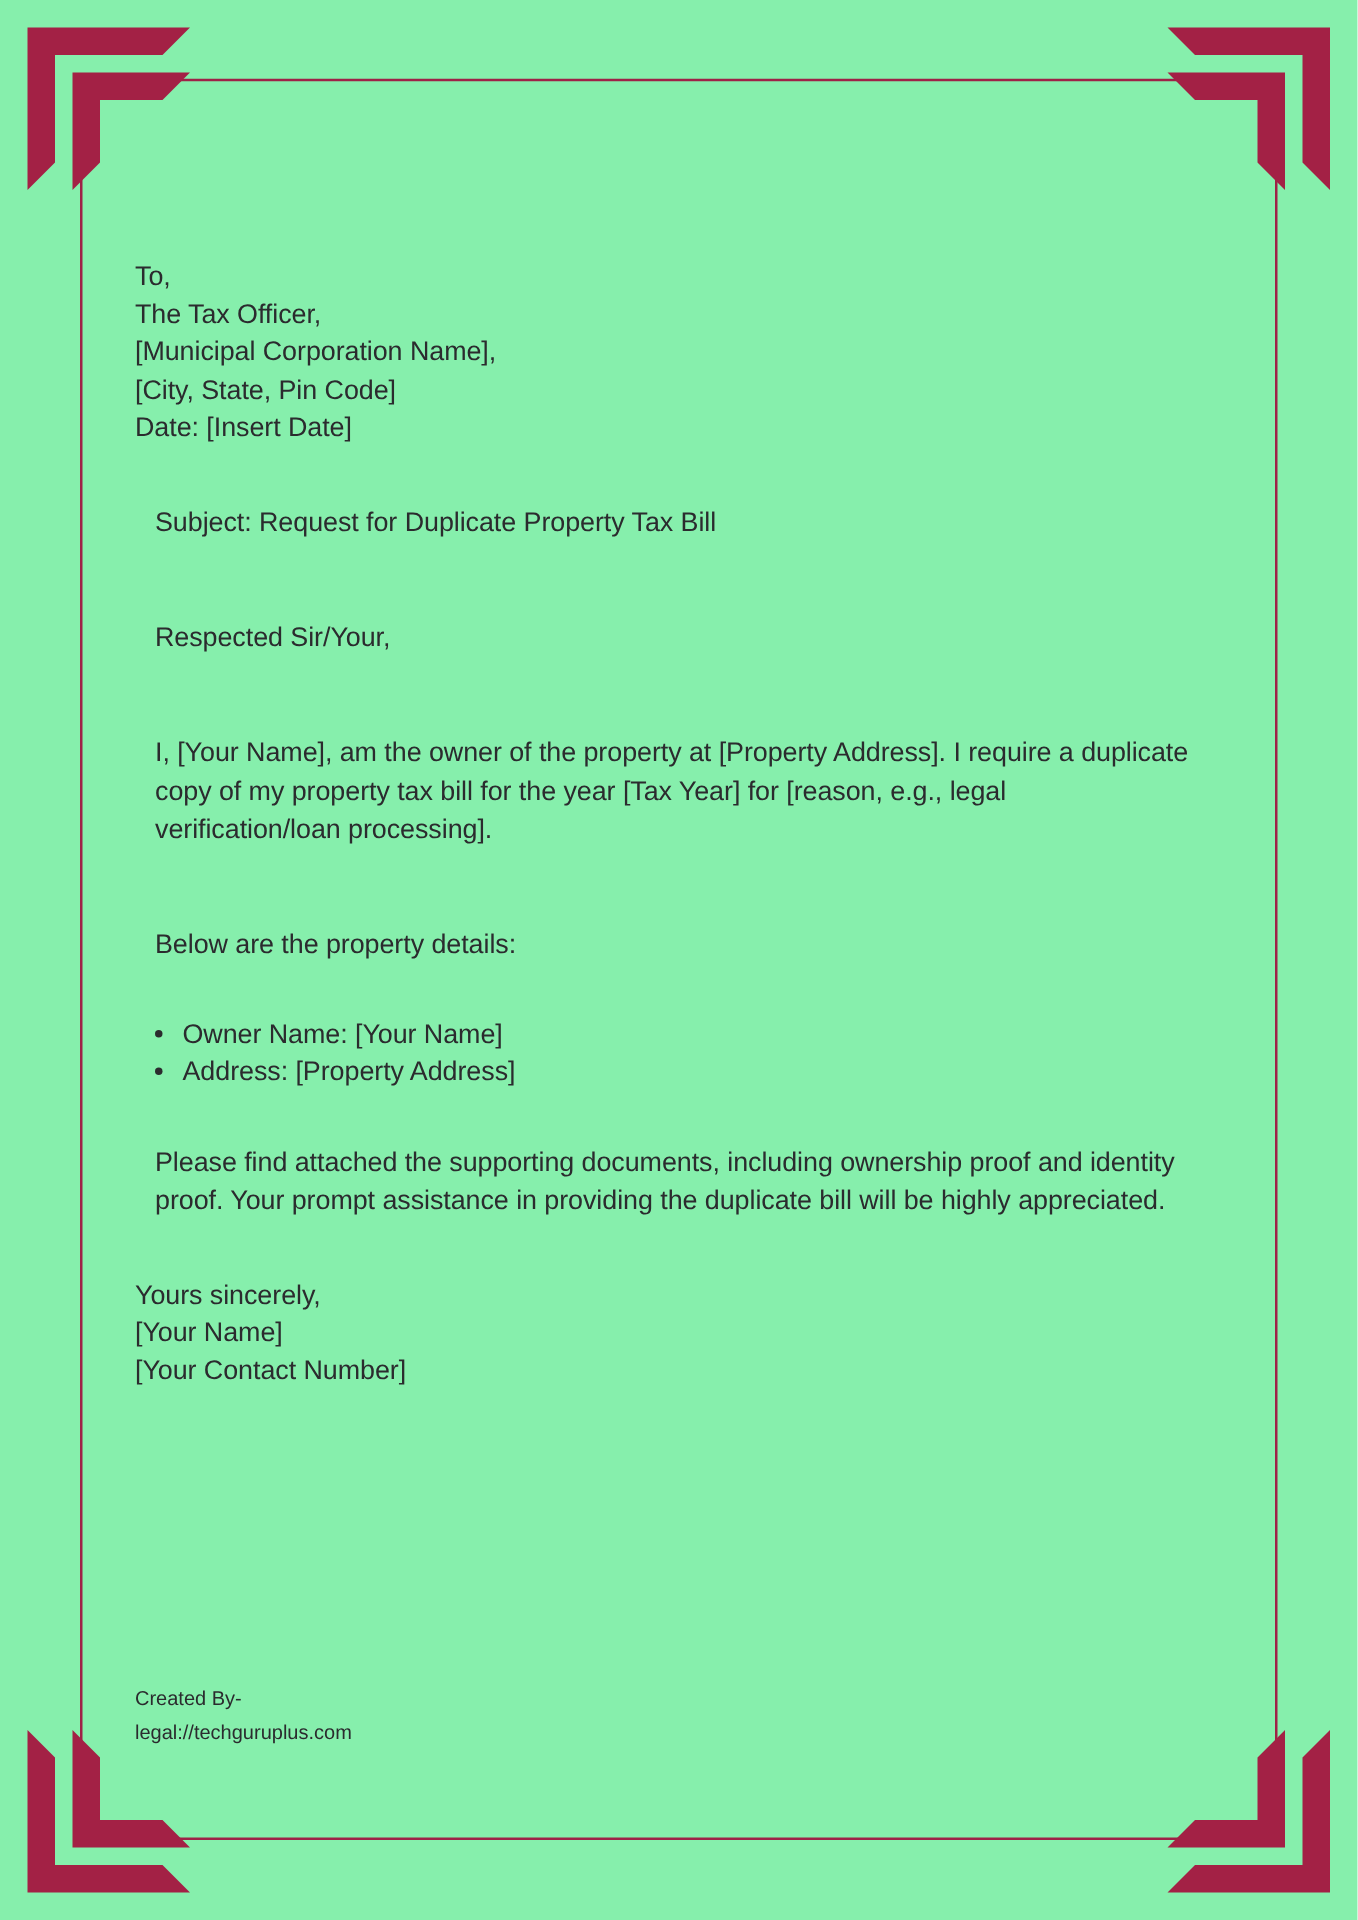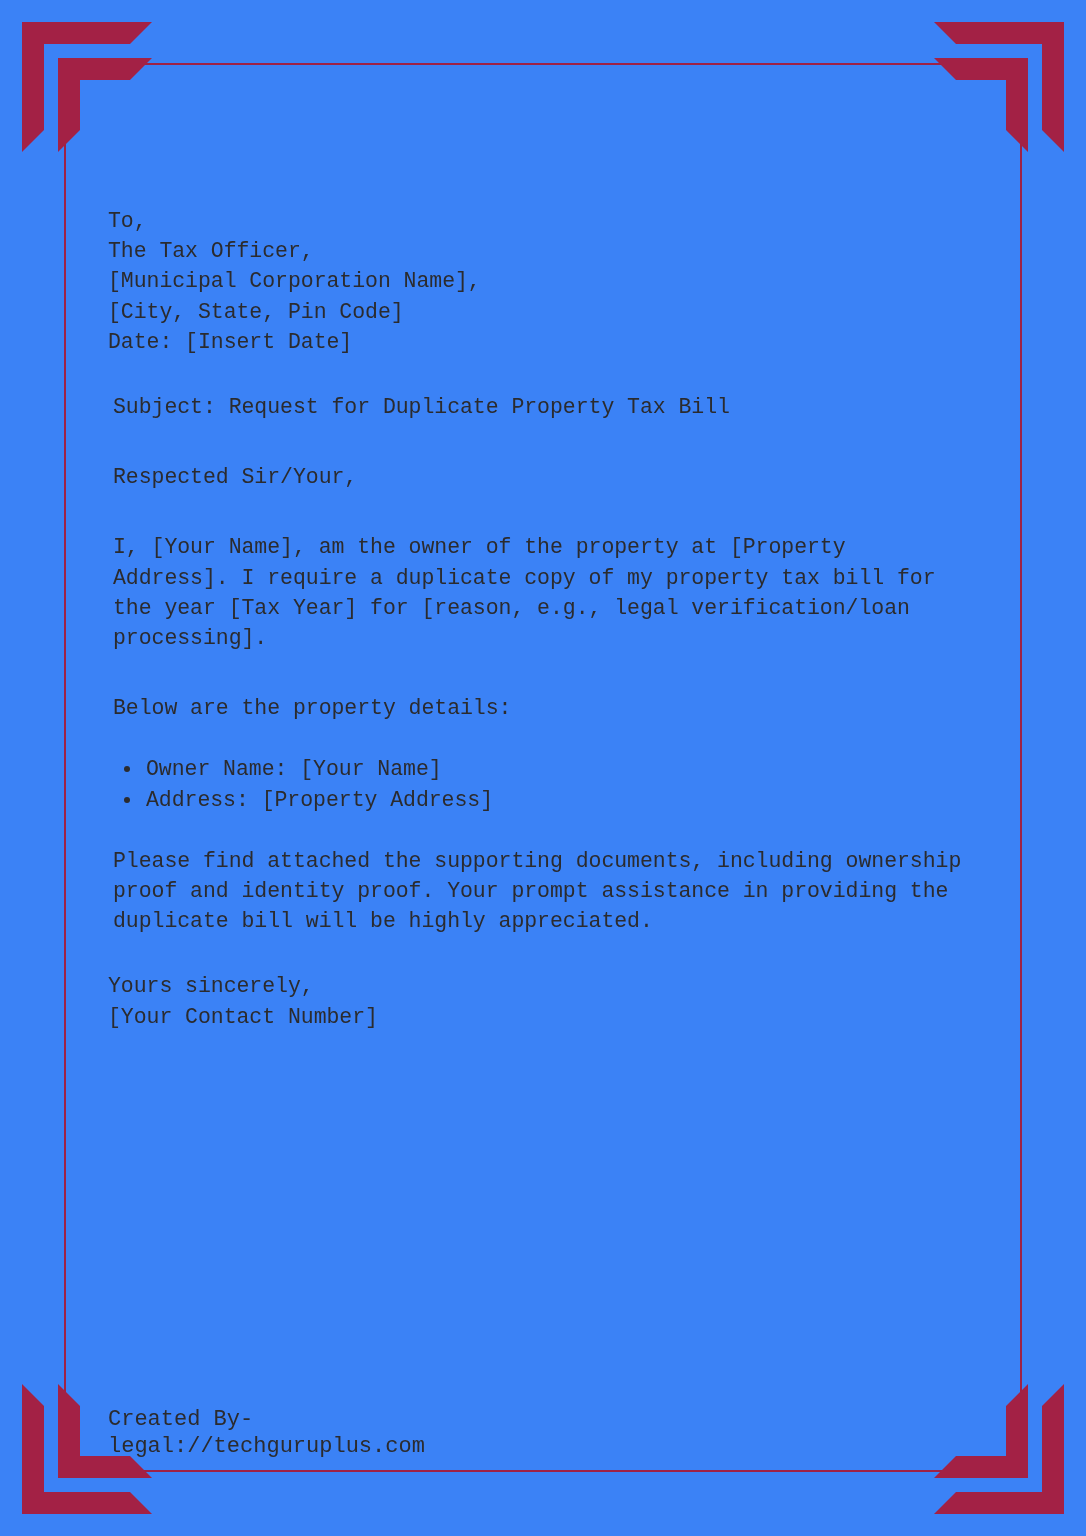--- a/index.html
+++ b/index.html
@@ -5,23 +5,23 @@
 <style>
   html, body {
     margin: 0;
     padding: 0;
     background: #ffffff;
   }
   #page {
     position: relative;
     width: 1086px;
     height: 1536px;
-    background: #3b82f6;
+    background: #86efac;
     overflow: hidden;
-    font-family: Liberation Mono, monospace;
+    font-family: Liberation Sans, sans-serif;
   }
 
   
   #border-frame {
     position: absolute;
     left: 64px;
     top: 63px;
     width: 958px;
     height: 1409px;
     border: 2px solid #9E2247;
@@ -50,21 +50,21 @@
     width: 862px;
     color: #2b2b2e;
     font-size: 21.5px;
     line-height: 30.2px;
     letter-spacing: -0.05px;
   }
   .block { margin: 0; }
   .gap { height: 30px; }
   .gap-sm { height: 26px; }
   .line { display: block; white-space: pre; }
-  p.para { margin: 5px; }
+  p.para { margin: 16px; }
 
   ul#property-details {
     margin: 0;
     padding: 0;
     list-style: none;
   }
   ul#property-details li {
     position: relative;
     padding-left: 38px;
     margin: 0;
@@ -77,23 +77,23 @@
     width: 6px;
     height: 6px;
     border-radius: 50%;
     background: #2b2b2e;
   }
 
   
   #credit {
     position: absolute;
     left: 108px;
-    top: 1406px;
+    top: 1346px;
     color: #2b2b2e;
-    font-size: 22px;
+    font-size: 16px;
     line-height: 27px;
   }
   #credit .line { white-space: pre; }
 </style>
 </head>
 <body>
 
 <div id="page">
 
   <div id="border-frame"></div>
@@ -163,20 +163,21 @@
     </ul>
 
     <div class="gap-sm"></div>
 
     <p class="para">Please find attached the supporting documents, including ownership proof and identity proof. Your prompt assistance in providing the duplicate bill will be highly appreciated.</p>
 
     <div class="gap"></div>
 
     <div class="block">
       <span class="line">Yours sincerely,</span>
+      <span class="line">[Your Name]</span>
       <span class="line">[Your Contact Number]</span>
     </div>
 
   </div>
 
   <div id="credit">
     <span class="line">Created By-</span>
     <span class="line">legal://techguruplus.com</span>
   </div>
 

